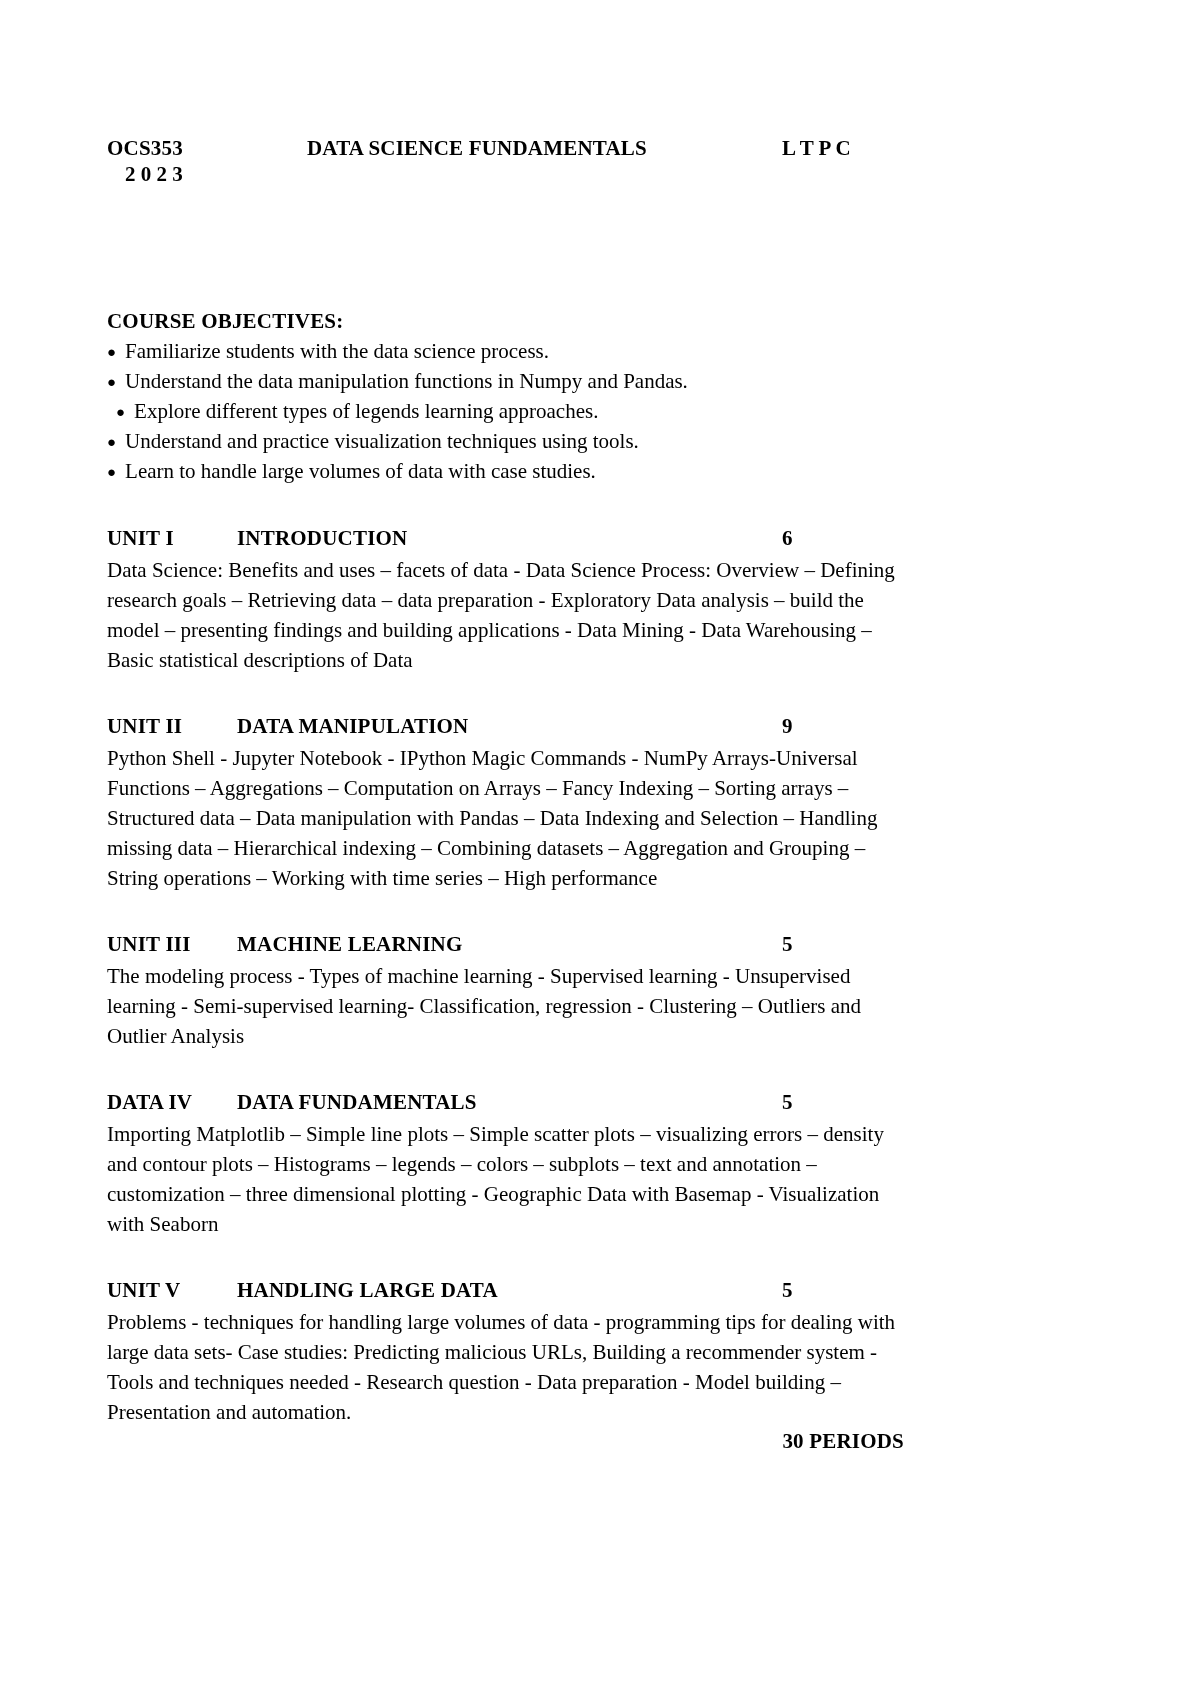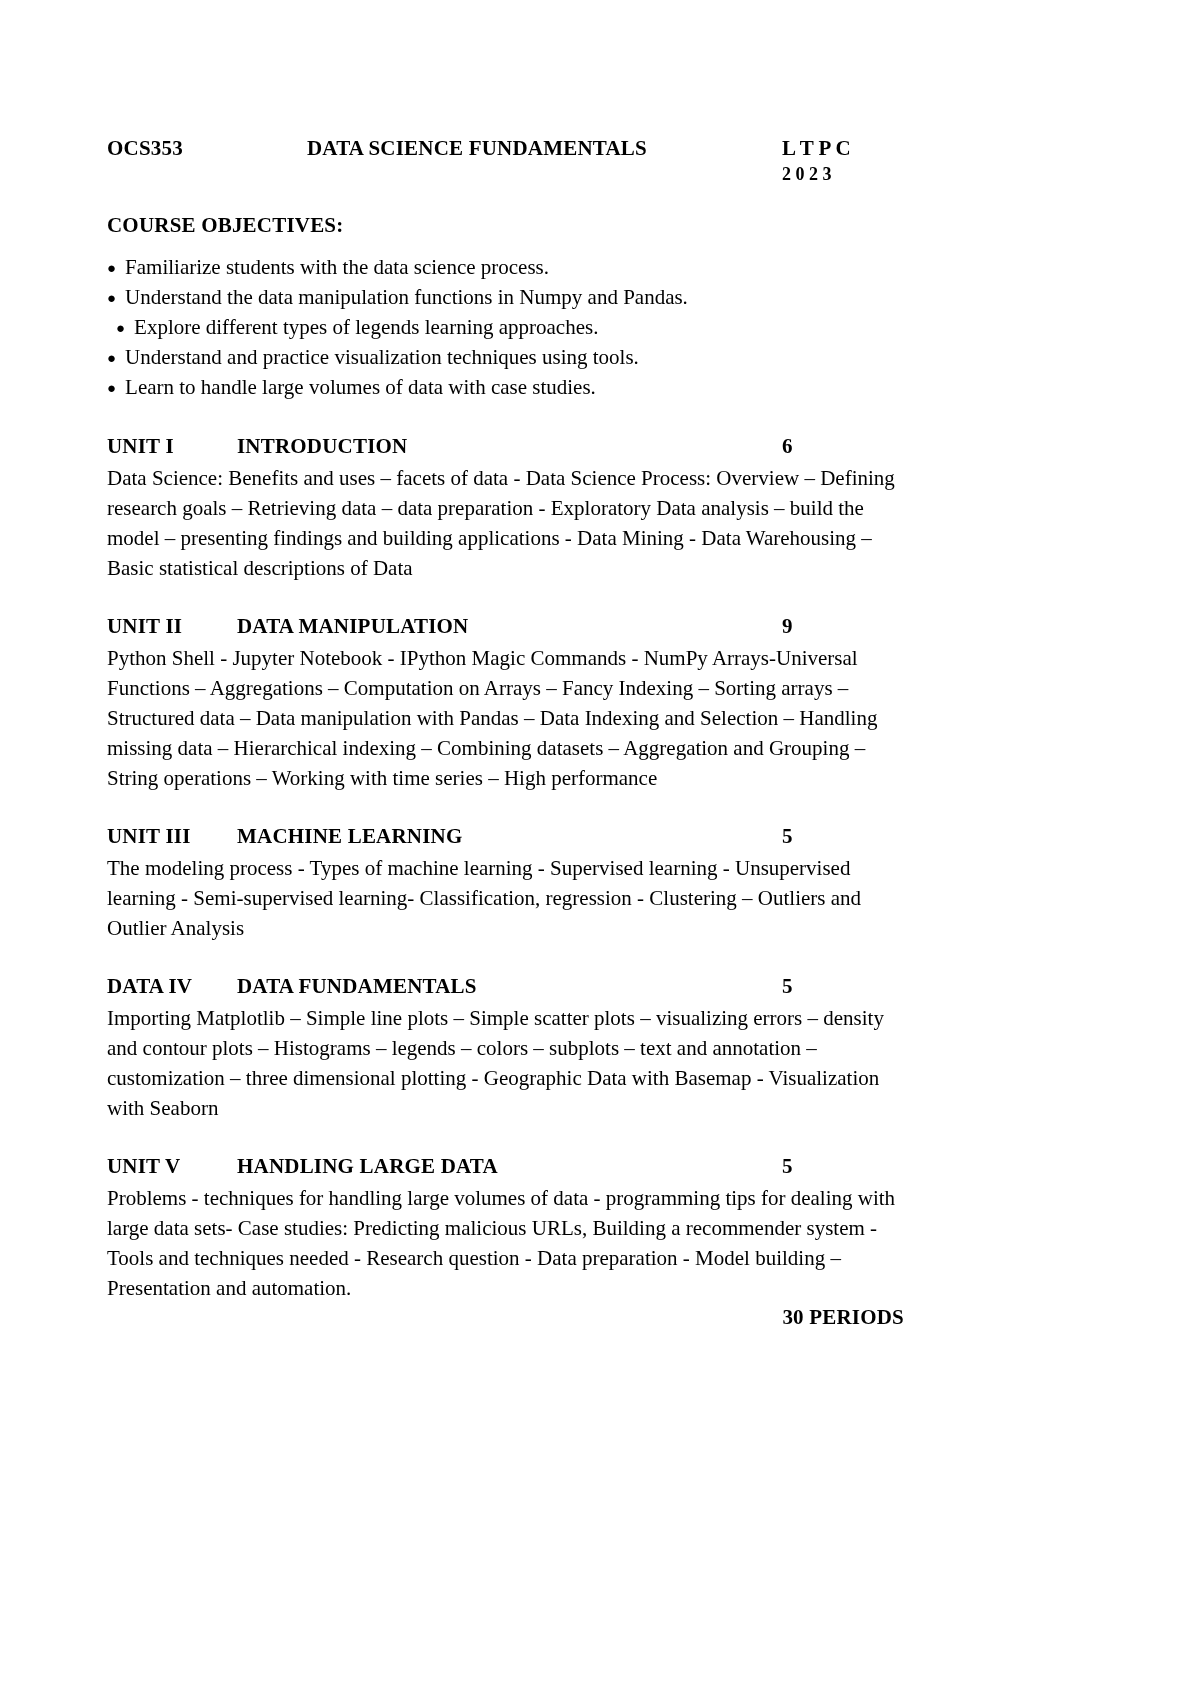--- a/index.html
+++ b/index.html
@@ -23,50 +23,51 @@
     font-weight: bold;
     font-size: 21px;
     line-height: 26px;
   }
   .course-code { width: 200px; flex: 0 0 auto; letter-spacing: 0.2px; }
   .course-title { flex: 1 1 auto; letter-spacing: 0.2px; }
   .credits-col { flex: 0 0 122px; text-align: left; margin-left: 18px; }
   .credits-values-row {
     display: flex;
     font-weight: bold;
-    font-size: 18px;
+    font-size: 21px;
     line-height: 26px;
+    flex-direction: column;
   }
   .credits-values-row .spacer { flex: 1 1 auto; }
   
   .objectives-heading {
     margin-top: 24px;
     font-weight: bold;
     font-size: 21px;
     line-height: 28px;
     letter-spacing: 0.2px;
   }
-  .objectives-list { margin-top: 14px; }
+  .objectives-list { margin-top: 2px; }
   .objective-item {
     font-size: 21px;
     line-height: 29px;
     white-space: nowrap;
   }
   .objective-item:nth-child(3) { padding-left: 9px; }
   .objective-item .bullet {
     display: inline-block;
     font-size: 15px;
     vertical-align: 1px;
     margin-right: 9px;
   }
   
   .unit-section { margin-top: 0; }
   .unit-heading {
     display: flex;
-    margin-top: 28px;
+    margin-top: 36px;
     margin-bottom: 2px;
     font-weight: bold;
     font-size: 21px;
     line-height: 30px;
     letter-spacing: 0.2px;
   }
   .unit-label { flex: 0 0 130px; }
   .unit-title { flex: 1 1 auto; }
   .unit-hours { flex: 0 0 122px; text-align: left; }
   .unit-body {

